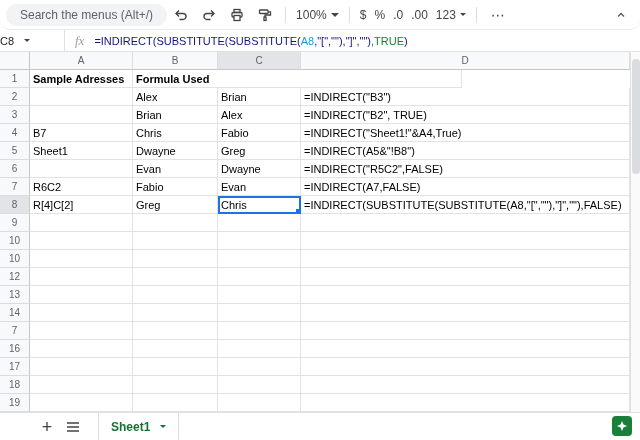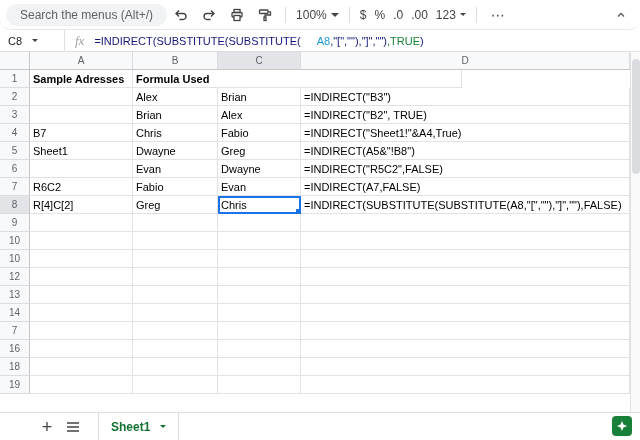--- a/index.html
+++ b/index.html
@@ -14,21 +14,21 @@
   .tb-icon svg { display:block; }
   .tb-text { font-size:12px; color:#444; margin:0 4px; display:flex; align-items:center; cursor:pointer; white-space:nowrap; }
   .tb-sep { width:1px; height:16px; background:#dadce0; margin:0 6px; }
   .caret-down { width:0; height:0; border-left:4px solid transparent; border-right:4px solid transparent; border-top:4px solid #444; margin-left:4px; }
   .caret-down.small { border-left-width:3px; border-right-width:3px; border-top-width:3px; }
   .overflow-dots { font-size:14px; color:#444; letter-spacing:1px; margin:0 8px; cursor:pointer; }
   .collapse-btn { margin-left:auto; width:26px; height:22px; display:flex; align-items:center; justify-content:center; border-radius:3px; cursor:pointer; }
 
   
   .formula-bar { height:22px; display:flex; align-items:center; border-bottom:1px solid #e0e0e0; background:#fff; }
-  .name-box { width:64px; height:100%; display:flex; align-items:center; padding-left:8px; font-size:11px; color:#202124; cursor:pointer; }
+  .name-box { width:64px; height:100%; display:flex; align-items:center; font-size:11px; color:#202124; cursor:pointer; }
   .name-box .caret-down { margin-left:10px; }
   .fb-sep { width:1px; height:100%; background:#e0e0e0; }
   .fx-label { font-style:italic; color:#9aa0a6; font-size:13px; margin:0 10px 0 10px; font-family:"Liberation Serif", serif; }
   .formula-input { flex:1; font-size:11px; white-space:nowrap; overflow:hidden; cursor:text; color:#15157c; }
 
   
   .grid-wrap { position:relative; width:640px; }
   .header-row { display:flex; height:18px; }
   .corner-box { width:30px; height:18px; background:#f8f9fa; border-right:1px solid #c7c7c7; border-bottom:1px solid #c7c7c7; flex:none; }
   .col-header { height:18px; background:#f8f9fa; border-right:1px solid #dadce0; border-bottom:1px solid #c7c7c7; font-size:10px; color:#5f6368; display:flex; align-items:center; justify-content:center; flex:none; cursor:pointer; }
@@ -117,21 +117,21 @@
     </div>
   </div>
 
   <div class="formula-bar">
     <div class="name-box">
       <span>C8</span>
       <span class="caret-down small"></span>
     </div>
     <div class="fb-sep"></div>
     <span class="fx-label">fx</span>
-    <div class="formula-input"><span style="color: rgb(21, 21, 124);">=INDIRECT(SUBSTITUTE(SUBSTITUTE(</span><span style="color: rgb(26, 155, 215); margin-left: 16px;">A8</span><span style="color: rgb(21, 21, 124);">,"[",""),"]","")</span><span style="color: rgb(24, 128, 56);">,TRUE</span><span style="color: rgb(21, 21, 124);">)</span></div>
+    <div class="formula-input"><span style="color: rgb(21, 21, 124);">=INDIRECT(SUBSTITUTE(SUBSTITUTE(</span><span style="color: rgb(26, 155, 215);">A8</span><span style="color: rgb(21, 21, 124);">,"[",""),"]","")</span><span style="color: rgb(24, 128, 56);">,TRUE</span><span style="color: rgb(21, 21, 124);">)</span></div>
   </div>
 
   <div class="grid-wrap">
     <div class="header-row">
       <div class="corner-box"></div>
 
     <div class="col-header" style="width: 103px;">A</div>
         <div class="col-header" style="width: 85px;">B</div>
         <div class="col-header hl" style="width: 83px;">C</div>
         <div class="col-header" style="width: 329px;">D</div>
@@ -242,20 +242,27 @@
           <div class="cell" style="width: 329px;"></div>
         </div>
         <div class="sheet-row">
           <div class="row-header">16</div>
           <div class="cell" style="width: 103px;"></div>
           <div class="cell" style="width: 85px;"></div>
           <div class="cell" style="width: 83px;"></div>
           <div class="cell" style="width: 329px;"></div>
         </div>
         <div class="sheet-row">
+          <div class="row-header">17</div>
+          <div class="cell" style="width: 103px;"></div>
+          <div class="cell" style="width: 85px;"></div>
+          <div class="cell" style="width: 83px;"></div>
+          <div class="cell" style="width: 329px;"></div>
+        </div>
+        <div class="sheet-row">
           <div class="row-header">18</div>
           <div class="cell" style="width: 103px;"></div>
           <div class="cell" style="width: 85px;"></div>
           <div class="cell" style="width: 83px;"></div>
           <div class="cell" style="width: 329px;"></div>
         </div>
         <div class="sheet-row">
           <div class="row-header">19</div>
           <div class="cell" style="width: 103px;"></div>
           <div class="cell" style="width: 85px;"></div>

